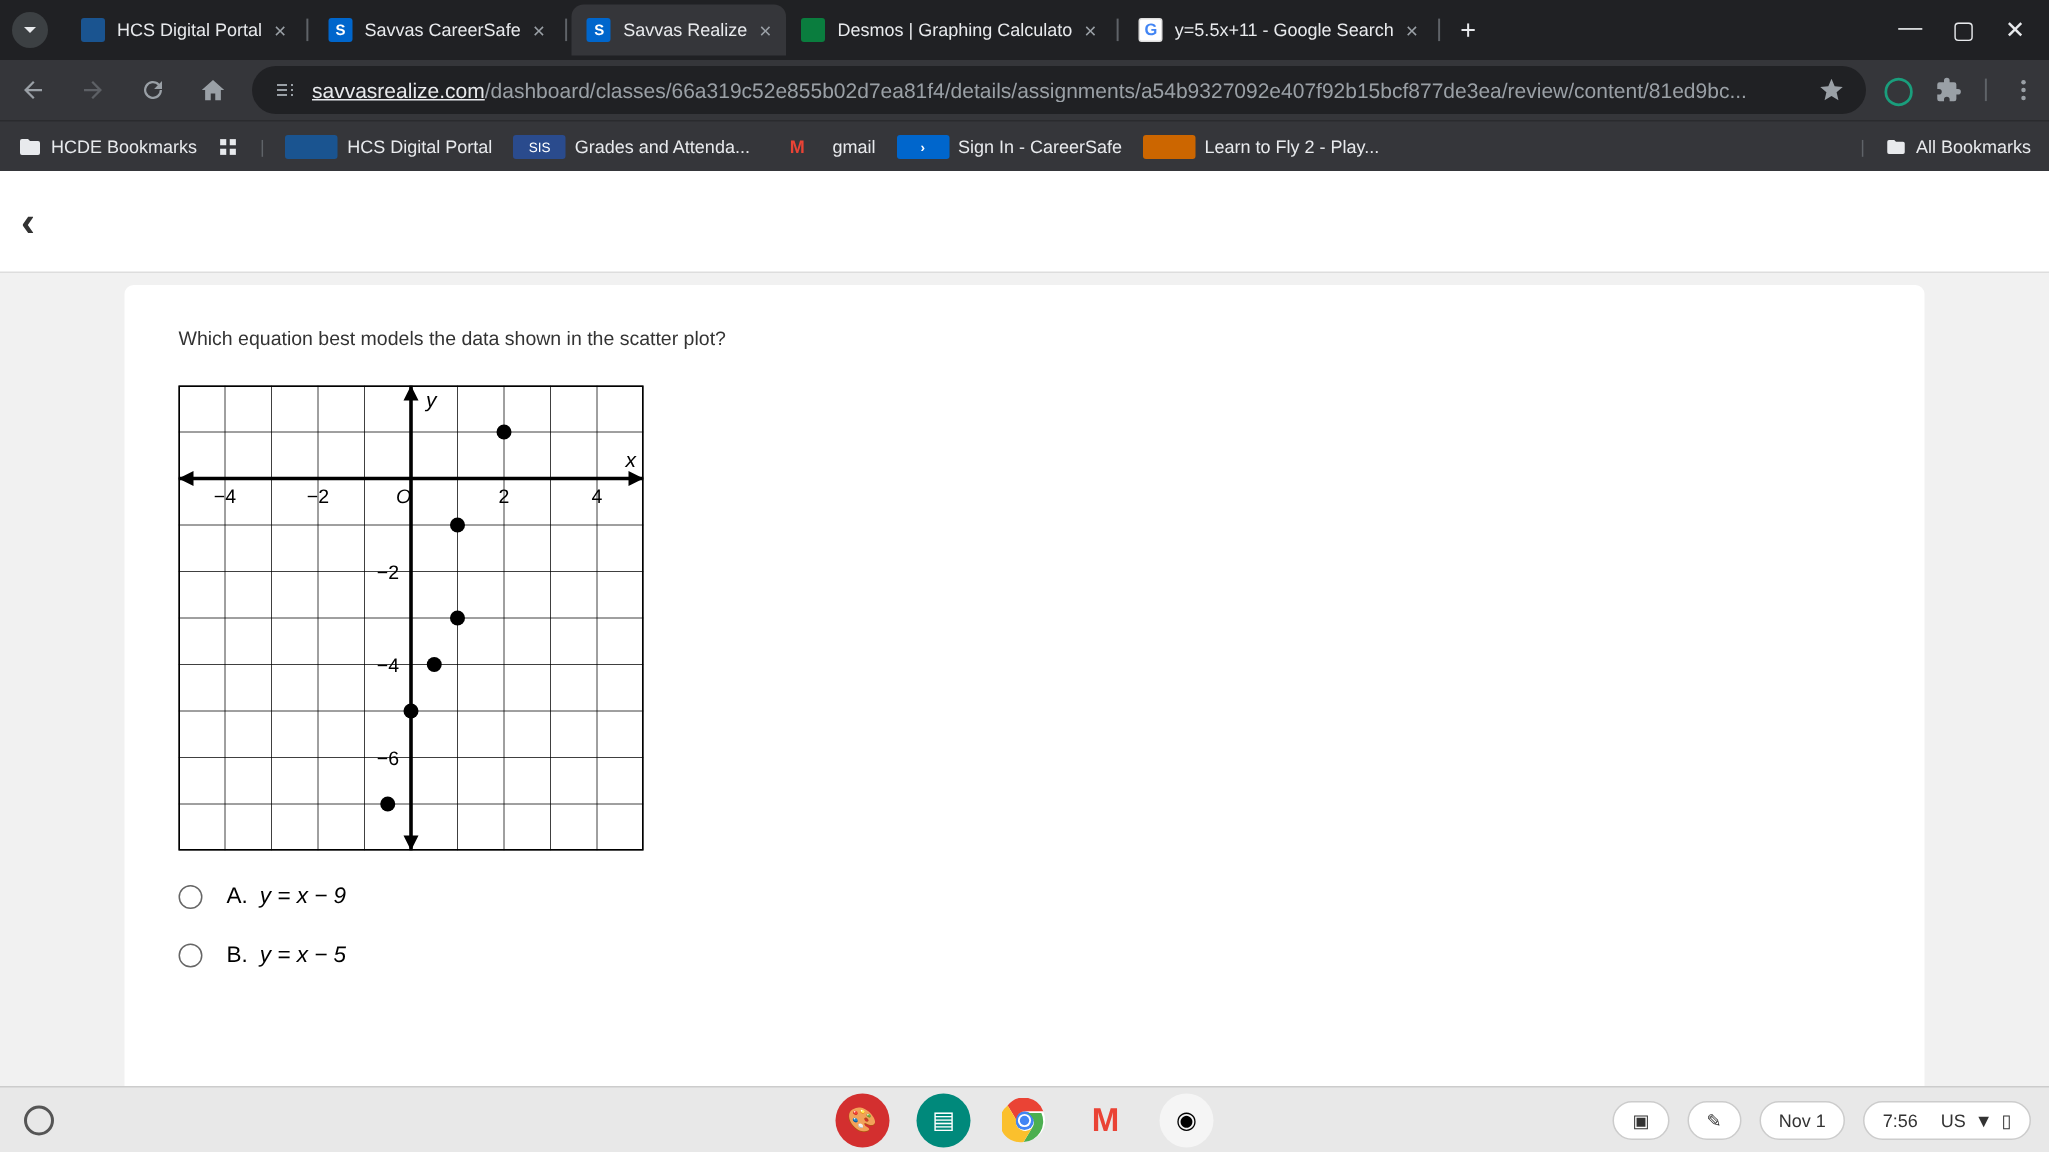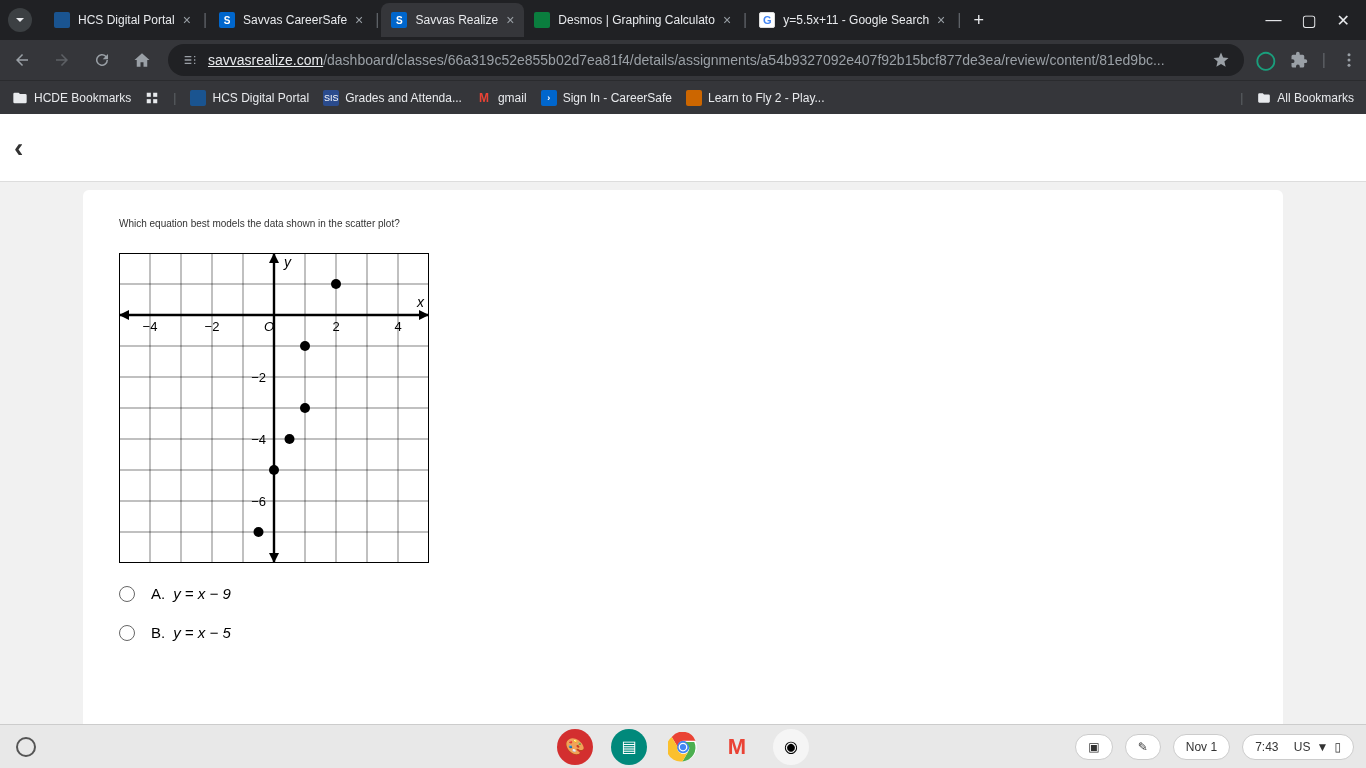--- a/index.html
+++ b/index.html
@@ -21,37 +21,37 @@
 .nav-bar { background: #35363a; height: 40px; display: flex; align-items: center; padding: 0 8px; gap: 12px; }
 .nav-icon { color: #9aa0a6; display: flex; align-items: center; justify-content: center; width: 28px; height: 28px; }
 .nav-icon svg { fill: currentColor; }
 .url-bar { flex: 1; background: #202124; border-radius: 20px; height: 32px; display: flex; align-items: center; padding: 0 14px; color: #9aa0a6; font-size: 14px; gap: 10px; }
 .url-bar .domain { color: #e8eaed; text-decoration: underline; }
 .url-text { white-space: nowrap; overflow: hidden; text-overflow: ellipsis; flex: 1; }
 .nav-right { display: flex; gap: 14px; align-items: center; color: #9aa0a6; }
 
 .bookmark-bar { background: #35363a; height: 34px; display: flex; align-items: center; padding: 0 12px; gap: 14px; color: #e8eaed; font-size: 12px; border-top: 1px solid #2a2b2e; }
 .bookmark-item { display: flex; align-items: center; gap: 6px; }
-.bookmark-item .bicon { width: 16px; height: 16px; border-radius: 2px; display: flex; align-items: center; justify-content: center; font-size: 9px; }
+.bookmark-item .bicon { width: 35px; height: 16px; border-radius: 2px; display: flex; align-items: center; justify-content: center; font-size: 9px; }
 .bookmark-bar .spacer { flex: 1; }
 
 
 .savvas-header { background: #fff; height: 68px; display: flex; align-items: center; padding: 0 14px; border-bottom: 1px solid #ddd; }
 .back-arrow { font-size: 28px; color: #333; margin-right: 14px; font-weight: bold; }
 .header-text .breadcrumb { font-size: 11px; color: #555; letter-spacing: 0.3px; }
 .header-text .title { font-size: 19px; color: #333; margin-top: 2px; }
 .header-right { margin-left: auto; display: flex; align-items: center; gap: 18px; }
 .due-block { text-align: left; font-size: 12px; color: #333; }
 .due-block .due-label { font-size: 11px; color: #555; }
 .header-icon { color: #333; font-size: 20px; }
 
 
 .content-wrap { background: #f1f1f1; height: 550px; overflow: hidden; padding-top: 8px; }
 .content-card { background: #fff; max-width: 1200px; margin: 0 auto; border-radius: 6px; padding: 28px 36px; height: 100%; }
-.question-text { font-size: 10px; color: #333; margin-bottom: 24px; }
+.question-text { font-size: 13px; color: #333; margin-bottom: 24px; }
 
 .scatter-plot { width: 310px; height: 310px; position: relative; margin-bottom: 22px; }
 .grid-svg { width: 100%; height: 100%; }
 .grid-line { stroke: #000; stroke-width: 0.5; }
 .axis-line { stroke: #000; stroke-width: 2.4; }
 .axis-arrow { fill: #000; }
 .plot-point { fill: #000; }
 .axis-label { font-size: 14px; font-style: italic; }
 .axis-tick { font-size: 13px; }
 
@@ -313,18 +313,18 @@
     <div class="os-icon" style="font-size:22px;font-weight:bold;color:#ea4335">M</div>
     <div class="os-icon" style="background:#f5f5f5">◉</div>
   </div>
   <div class="os-right">
     <div class="pill">▣</div>
     <div class="pill">✎</div>
     <div class="pill">
         <span>Nov 1</span>
       </div>
     <div class="pill">
-      <span>7:43</span>&nbsp;<span>US</span>
+      <span>7:56</span>&nbsp;<span>US</span>
       <span>▼</span>
       <span>▯</span>
     </div>
   </div>
 </div>
 
 </body></html>

